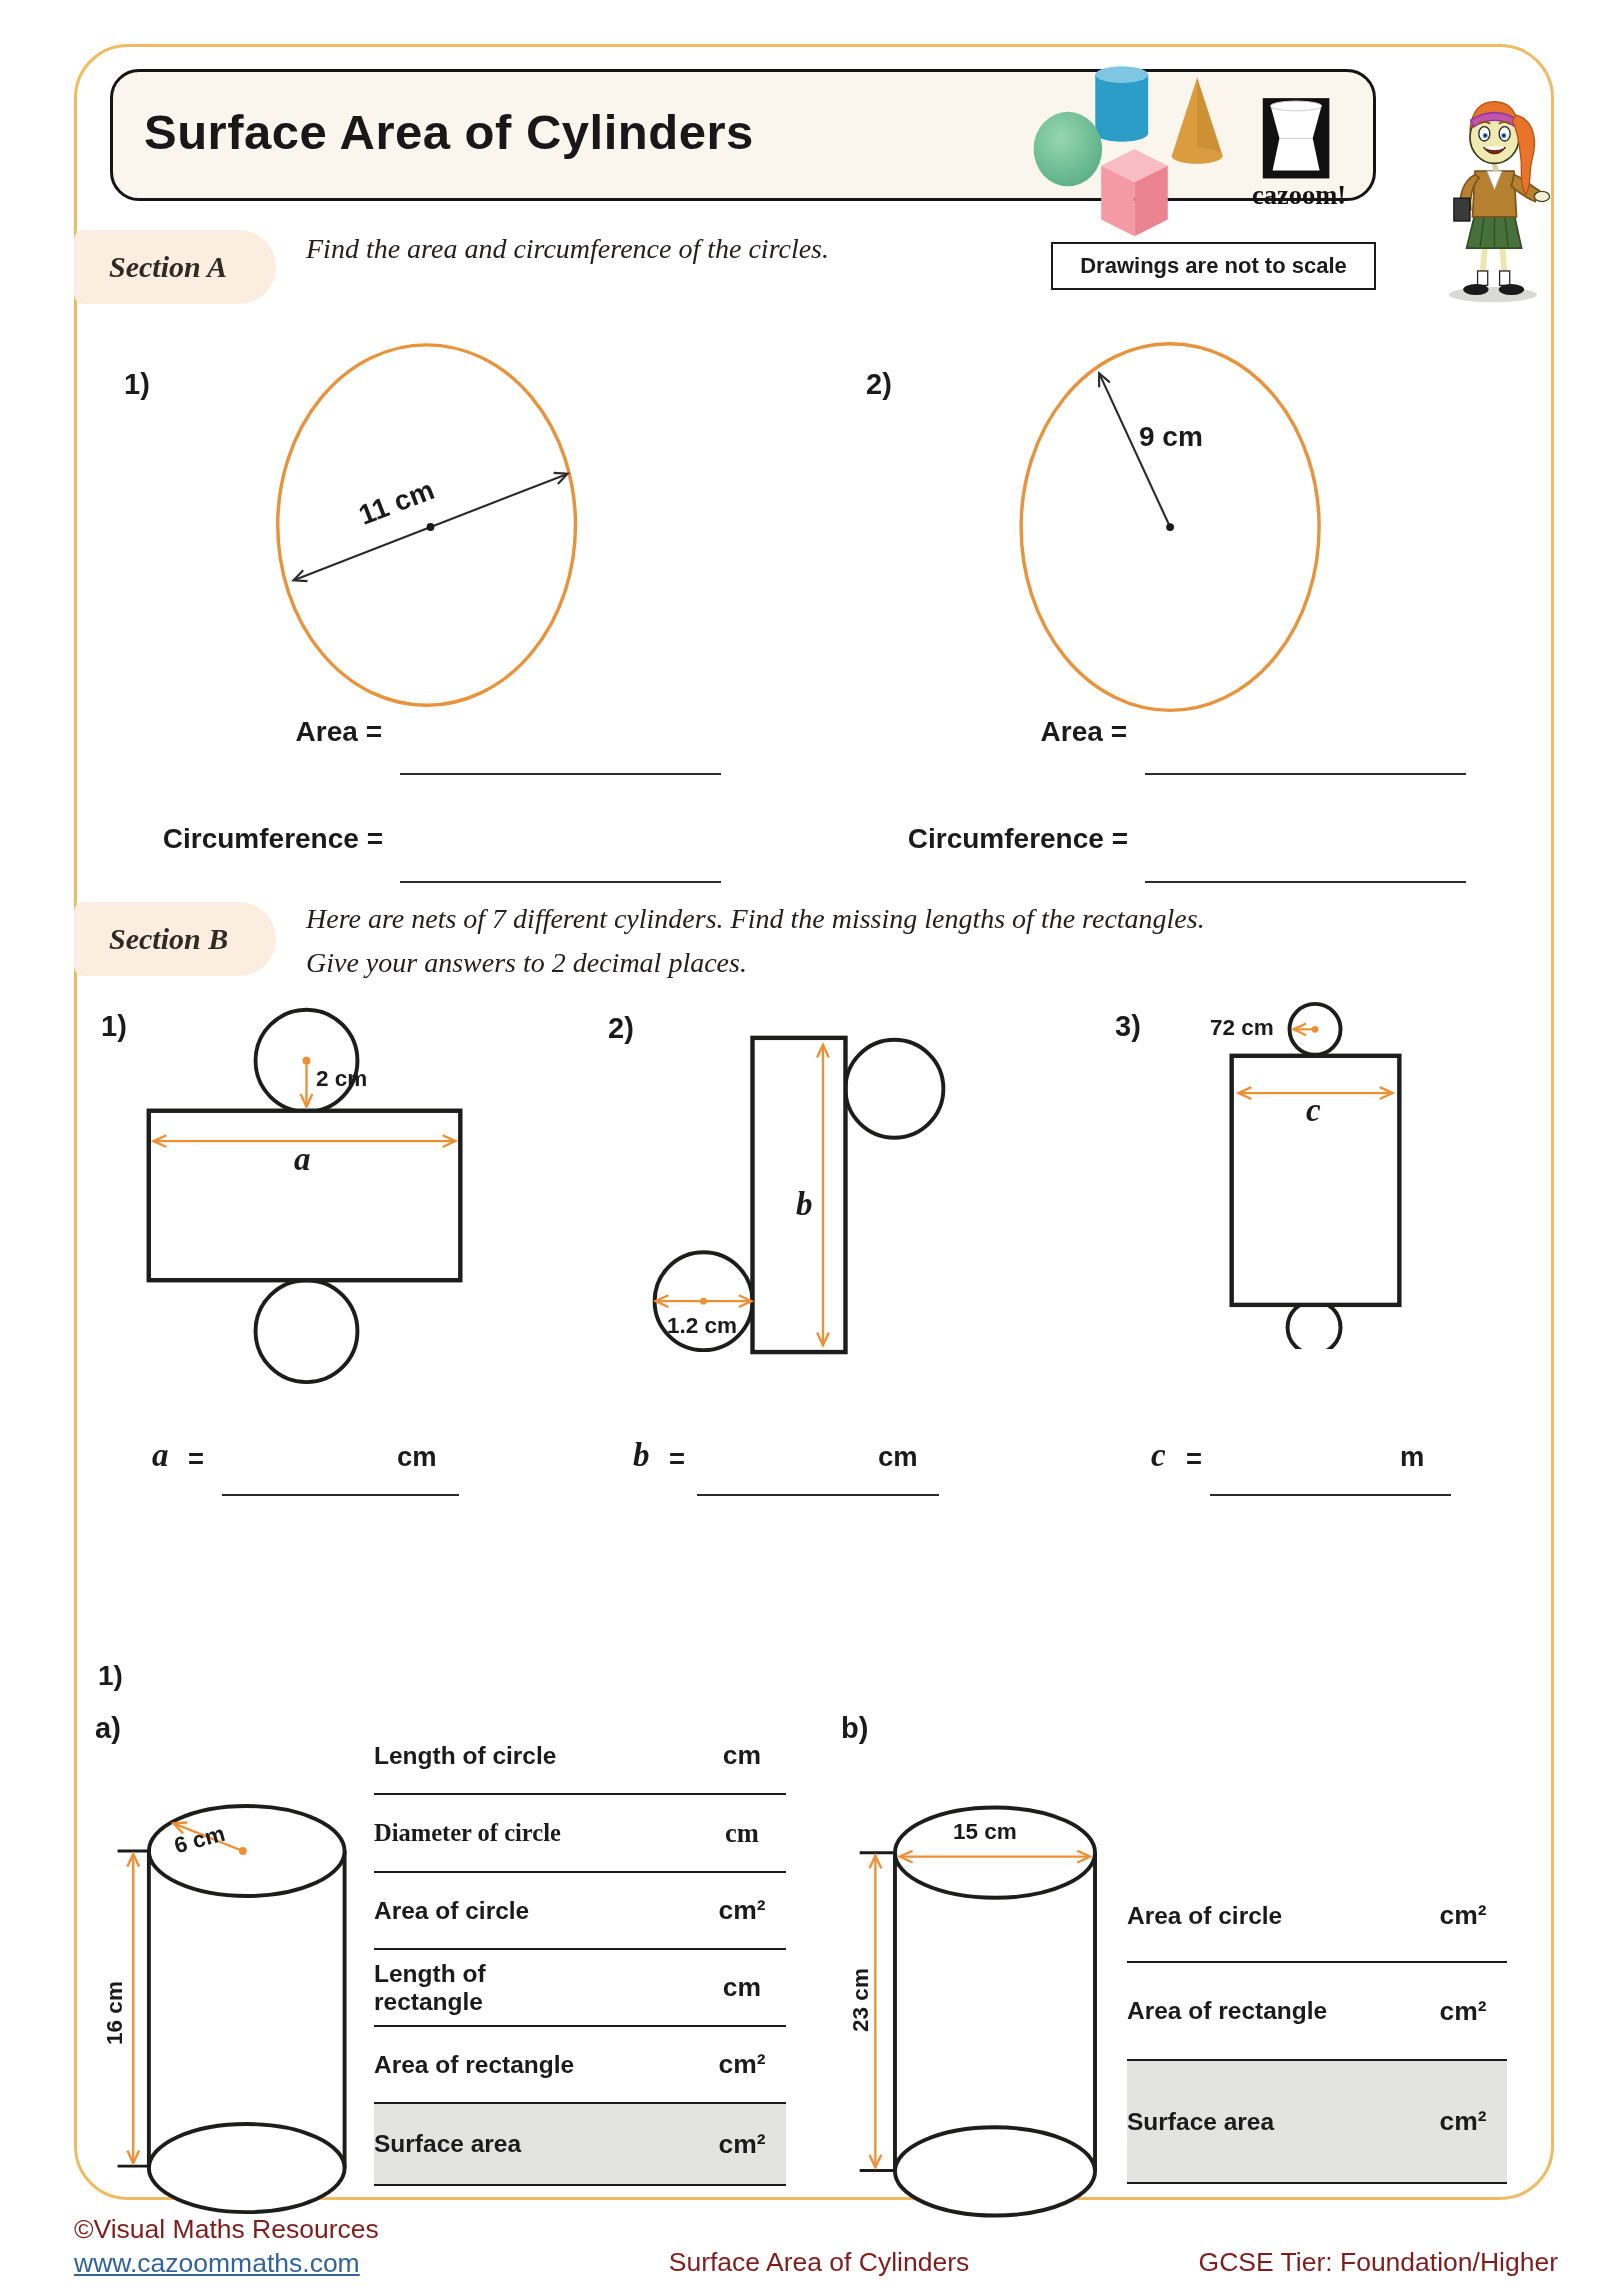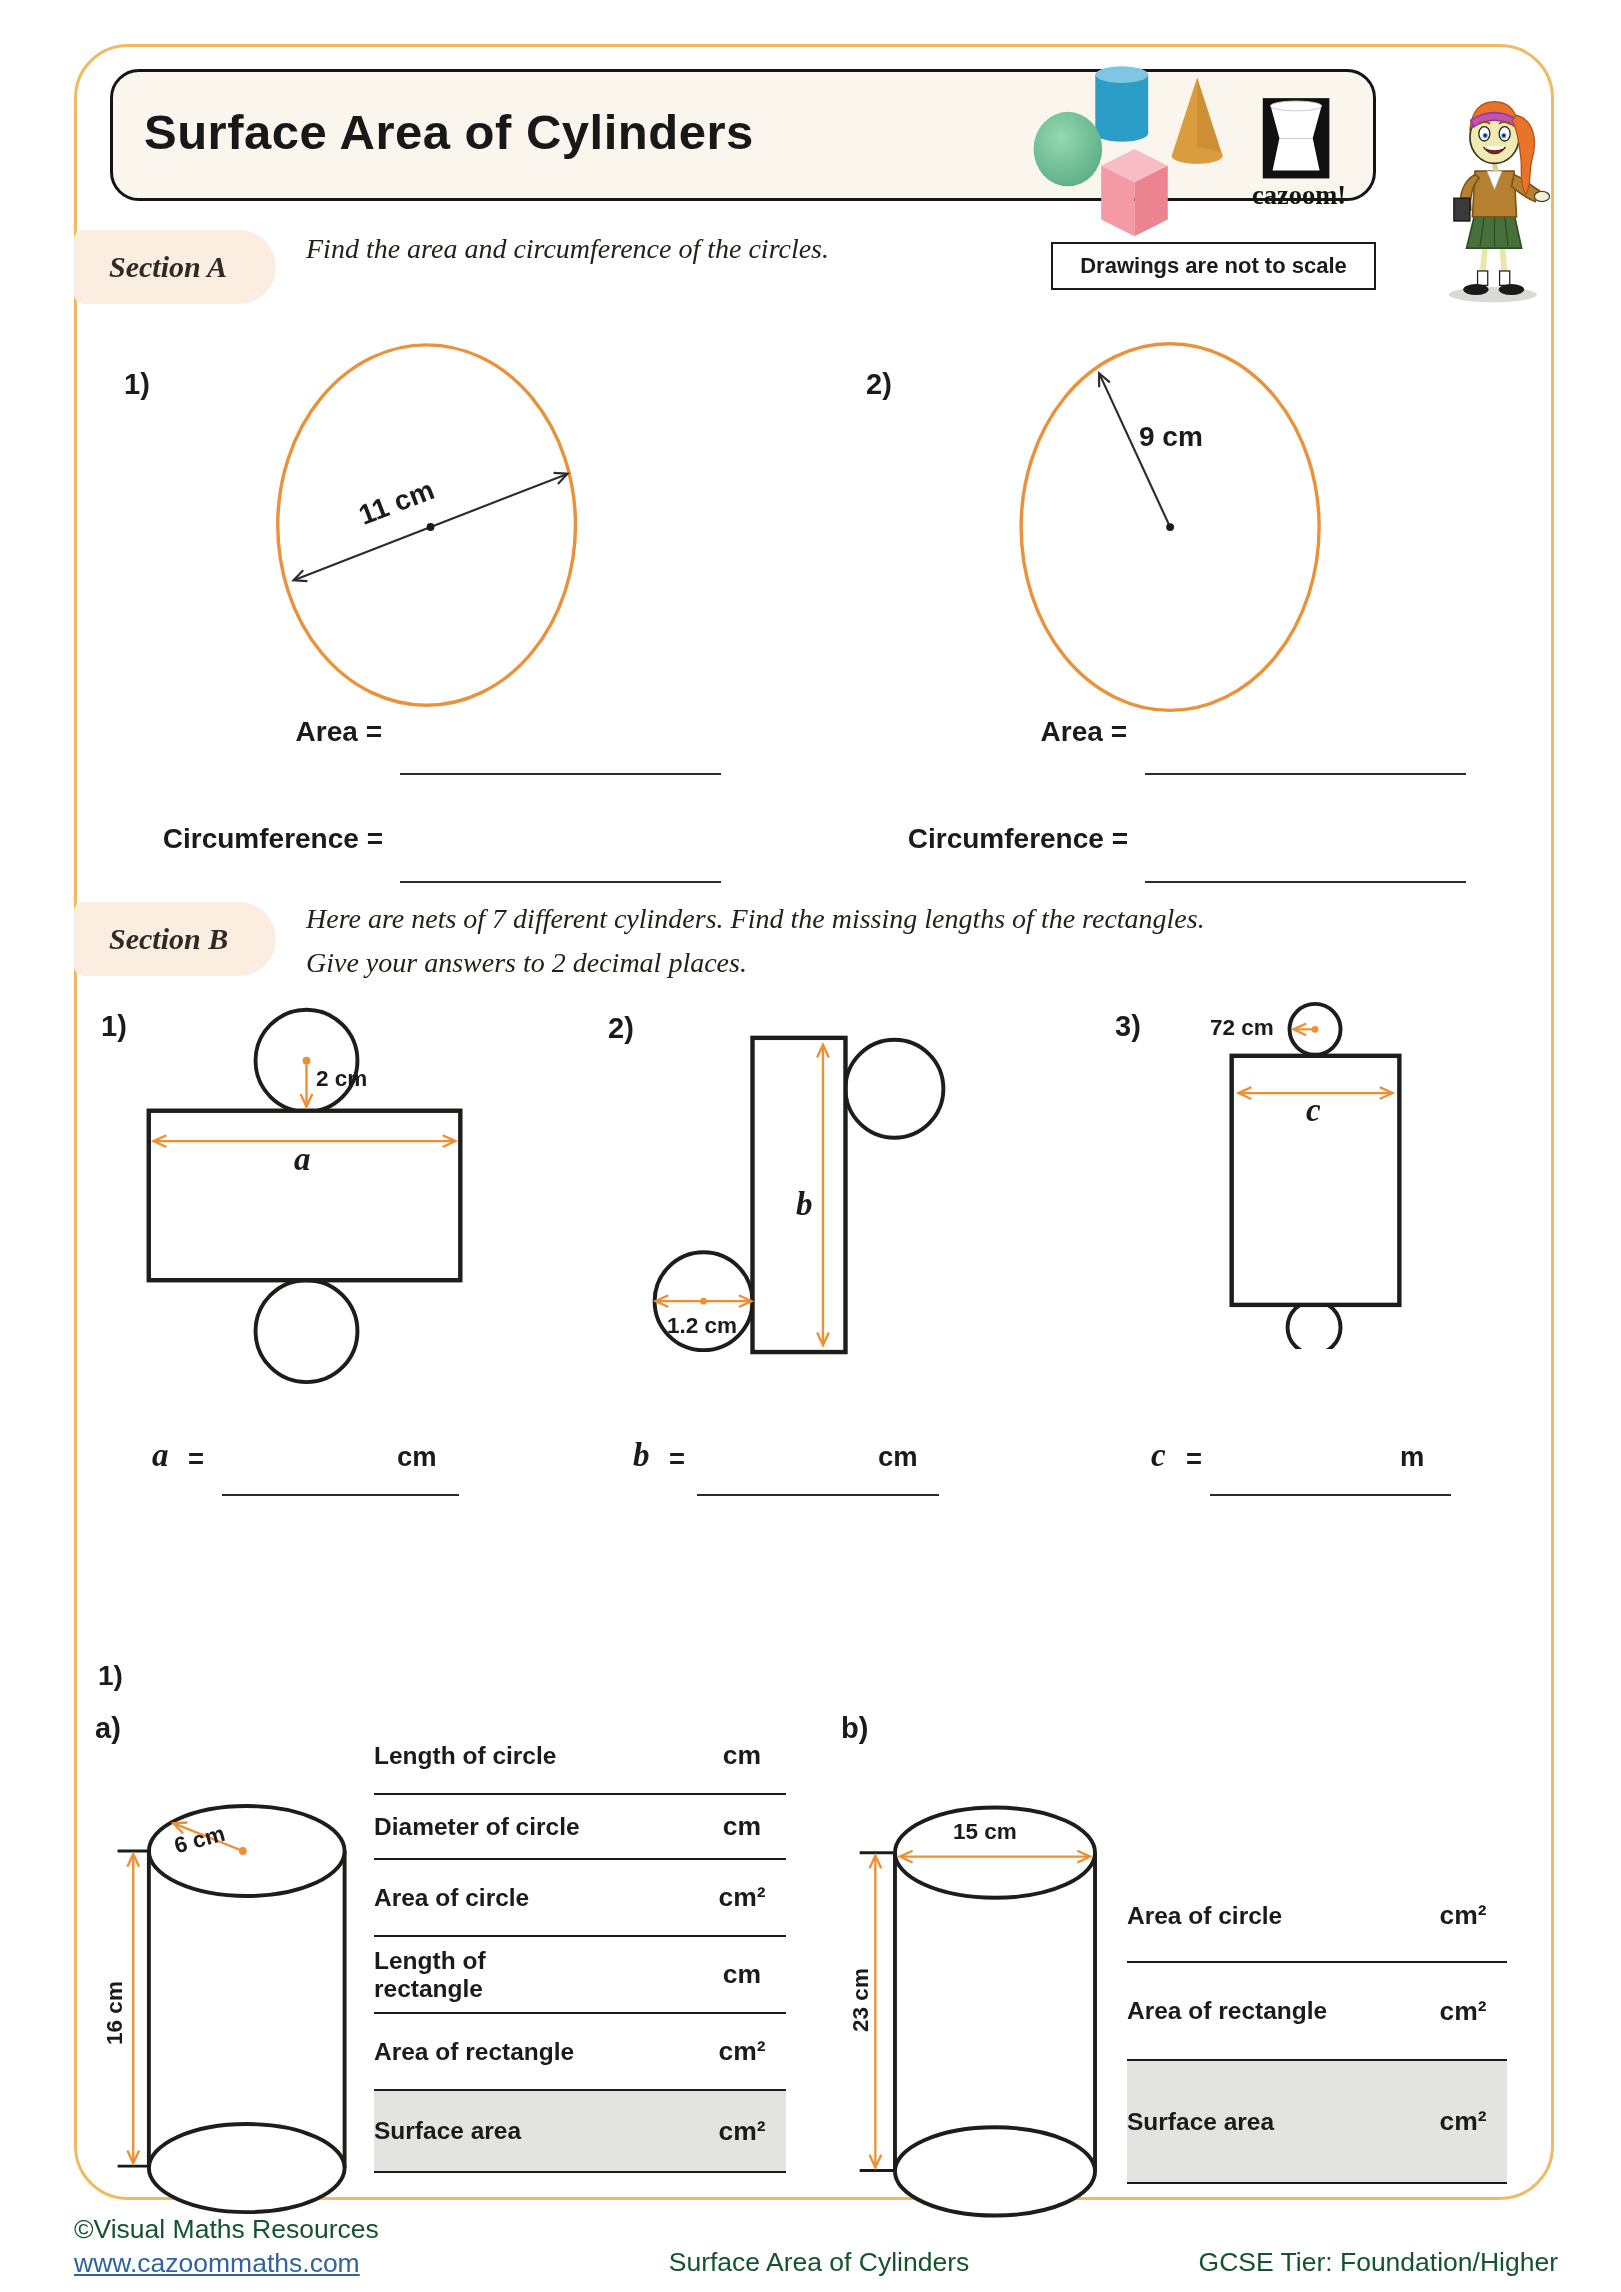--- a/index.html
+++ b/index.html
@@ -20,21 +20,21 @@
   .rot90{transform:rotate(-90deg);text-align:center;width:98px;}
   .unkn{font-family:"Liberation Serif",serif;font-style:italic;font-weight:bold;font-size:33px;}
   .table{box-sizing:border-box;}
   .trow{display:flex;align-items:center;border-bottom:2.9px solid #1a1a1a;box-sizing:border-box;}
   .trow .tl{font-weight:bold;font-size:24.5px;line-height:28px;width:211px;}
   .trow .tu{font-weight:bold;font-size:26.5px;margin-left:auto;width:88px;text-align:center;}
   .gray{background:#E3E3E2;}
   .title-box{background:#FAF6ED;border:3.9px solid #151515;border-radius:29px;box-sizing:border-box;}
   .note-box{border:2.9px solid #1a1a1a;display:flex;align-items:center;justify-content:center;
             font-weight:bold;font-size:22px;box-sizing:border-box;}
-  .foot{font-size:26.5px;color:#14532d;}
+  .foot{font-size:26.5px;color:#7f1d1d;}
   a.weblink{color:#31639C;text-decoration:underline;}
 </style>
 </head>
 <body>
 
 <div class="page">
 
   <svg width="0" height="0" style="position:absolute">
     <defs>
       <marker id="ah-end-k" markerWidth="20" markerHeight="20" refX="15" refY="9" orient="auto" markerUnits="userSpaceOnUse">
@@ -247,21 +247,21 @@
     </g>
   </svg>
   <div class="abs dim" style="left:174px;top:1827px;transform:rotate(-15deg);">6 cm</div>
   <div class="abs dim rot90" style="left:66px;top:2000px;">16 cm</div>
 
   <div class="abs table" style="left:374px;top:1718px;width:412px;">
     <div class="trow" style="height:77px;">
       <div class="tl">Length of circle</div>
       <div class="tu">cm</div>
     </div>
-    <div class="trow" style="height:65px;">
+    <div class="trow" style="height:78px;font-family:Liberation Serif, serif;">
       <div class="tl">Diameter of circle</div>
       <div class="tu">cm</div>
     </div>
     <div class="trow" style="height:77px;">
       <div class="tl">Area of circle</div>
       <div class="tu">cm²</div>
     </div>
     <div class="trow" style="height:77px;">
       <div class="tl">Length of rectangle</div>
       <div class="tu">cm</div>

